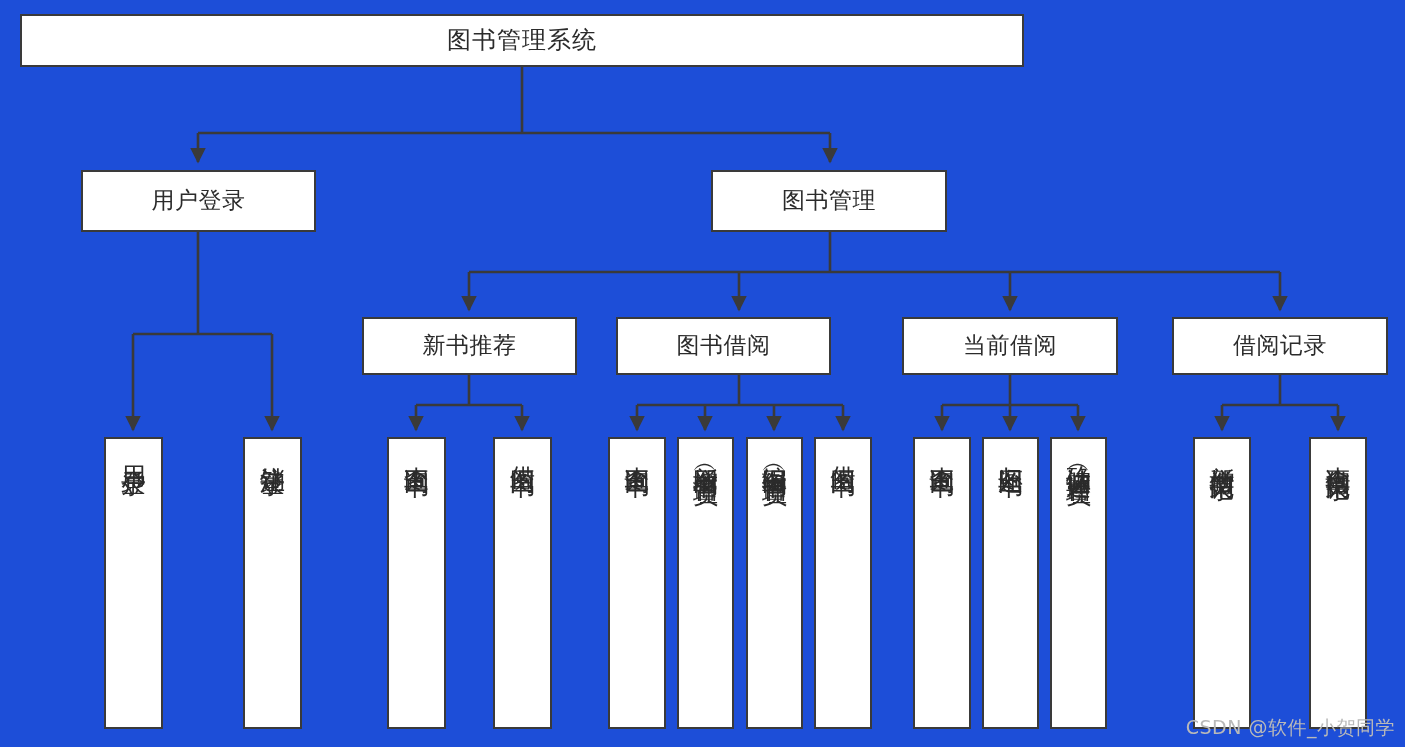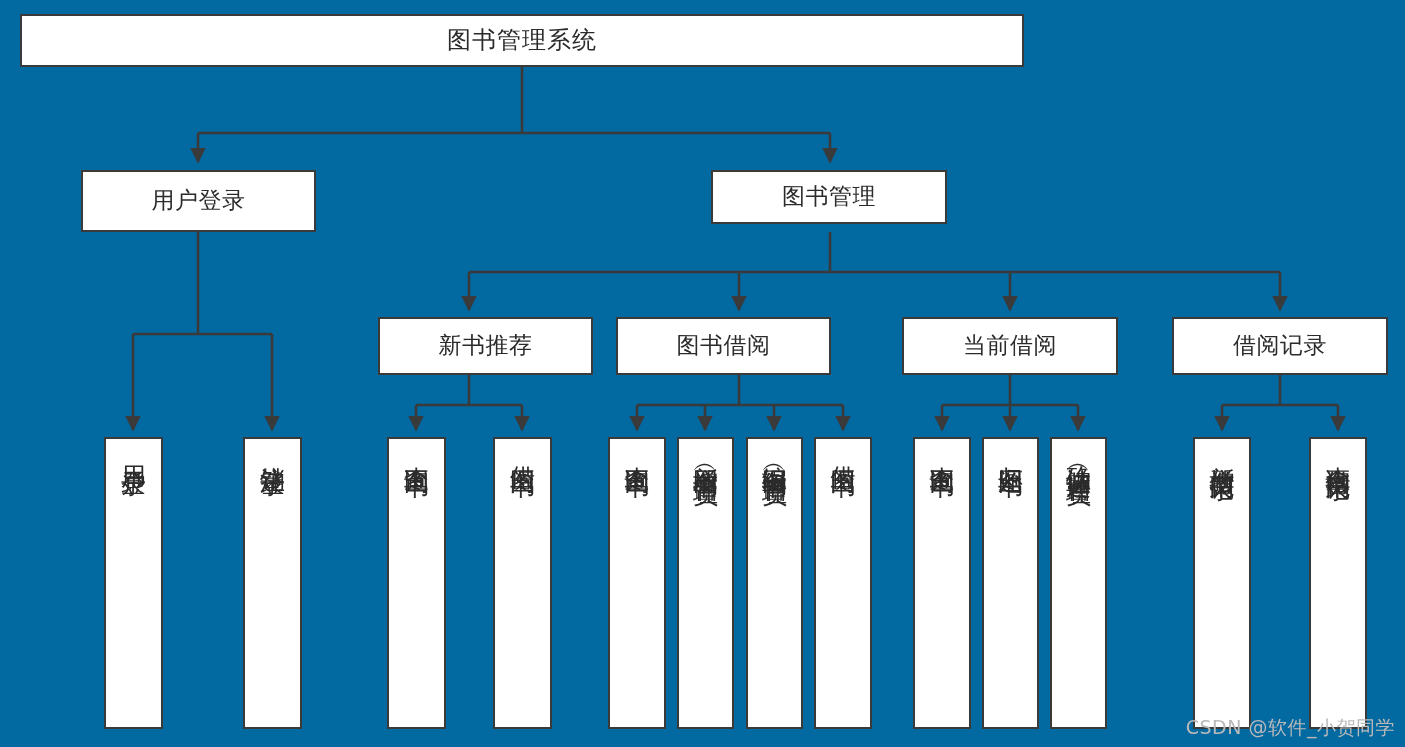--- a/index.html
+++ b/index.html
@@ -7,21 +7,21 @@
     padding: 0;
     background: #ffffff;
   }
   body {
     font-family: "DejaVu Sans", "Liberation Sans", sans-serif;
   }
   #diagram-root {
     position: relative;
     width: 1405px;
     height: 747px;
-    background: #0369a1;
+    background: #1d4ed8;
     overflow: hidden;
   }
   svg#wires {
     position: absolute;
     left: 0;
     top: 0;
     width: 1405px;
     height: 747px;
   }
   .node {
@@ -127,25 +127,25 @@
     </g>
   </svg>
 
   <div class="node root horiz" style="left:20px; top:14px; width:1004px; height:53px;">
     <span class="label">图书管理系统</span>
   </div>
 
   <div class="node horiz" style="left:81px; top:170px; width:235px; height:62px;">
     <span class="label">用户登录</span>
   </div>
-  <div class="node horiz" style="left:711px; top:170px; width:236px; height:54px;">
+  <div class="node horiz" style="left:711px; top:170px; width:236px; height:62px;">
     <span class="label">图书管理</span>
   </div>
 
-  <div class="node horiz" style="left:362px; top:317px; width:215px; height:58px;margin-left:16px;">
+  <div class="node horiz" style="left:362px; top:317px; width:215px; height:58px;">
     <span class="label">新书推荐</span>
   </div>
   <div class="node horiz" style="left:616px; top:317px; width:215px; height:58px;">
     <span class="label">图书借阅</span>
   </div>
   <div class="node horiz" style="left:902px; top:317px; width:216px; height:58px;">
     <span class="label">当前借阅</span>
   </div>
   <div class="node horiz" style="left:1172px; top:317px; width:216px; height:58px;">
     <span class="label">借阅记录</span>

